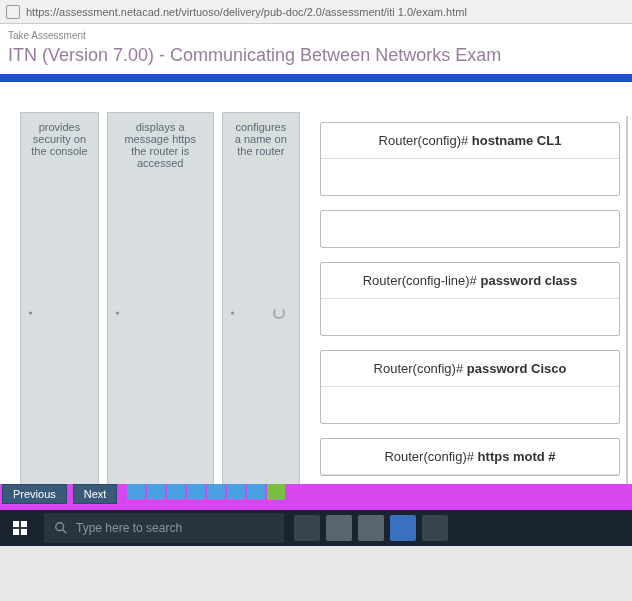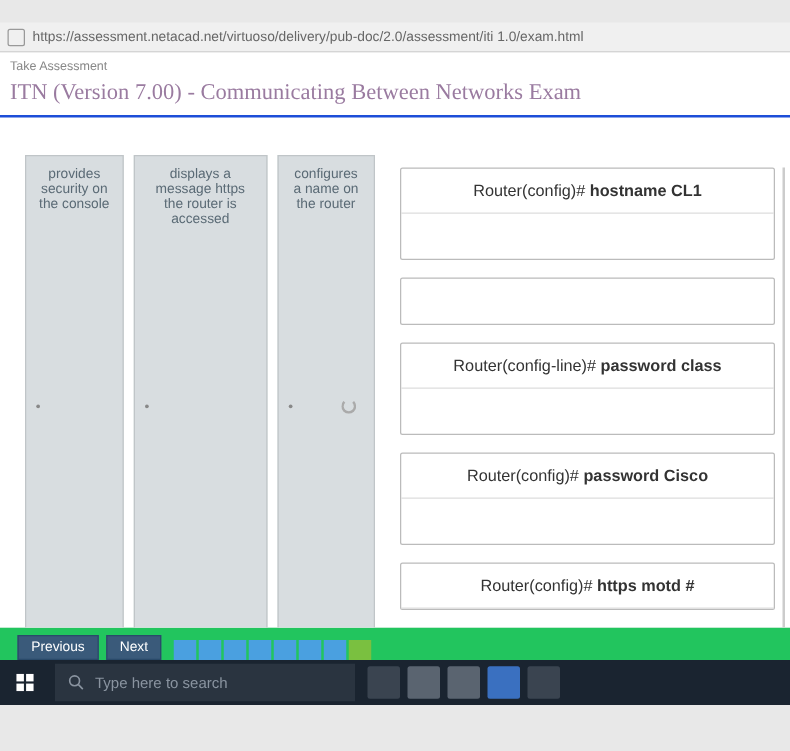--- a/index.html
+++ b/index.html
@@ -1,39 +1,39 @@
 <!DOCTYPE html>
 <html><head>
 <meta charset="utf-8">
 <style>
   * { box-sizing: border-box; margin: 0; padding: 0; }
   html, body { width: 632px; height: 601px; overflow: hidden; font-family: Arial, sans-serif; background: #e8e8e8; }
   
-  .browser-bar { height: 24px; background: #f0f0f0; border-bottom: 1px solid #ccc; display: flex; align-items: center; padding: 0 6px; font-size: 11px; color: #666; margin-top: 18px; }
+  .browser-bar { height: 24px; background: #f0f0f0; border-bottom: 1px solid #ccc; display: flex; align-items: center; padding: 0 6px; font-size: 11px; color: #666; }
   .url-icon { width: 14px; height: 14px; border: 1px solid #999; border-radius: 2px; margin-right: 6px; flex-shrink: 0; }
   .url-text { white-space: nowrap; overflow: hidden; }
   
   .page-body { background: #fff; height: 460px; overflow: hidden; position: relative; }
   .breadcrumb { font-size: 10px; color: #888; padding: 6px 8px 2px; }
-  .page-title { font-size: 18px; color: #9a7ba0; font-weight: 400; padding: 2px 8px 8px; border-bottom: 2px solid #1d4ed8; font-family: Liberation Serif, serif; }
+  .page-title { font-size: 18px; color: #9a7ba0; font-weight: 400; padding: 2px 8px 8px; border-bottom: 8px solid #1d4ed8; }
   
   .content-area { display: flex; padding: 30px 12px 8px 20px; gap: 20px; height: 440px; overflow: hidden; }
   .left-col { width: 280px; display: flex; gap: 8px; }
   .drag-item { background: #d8dde0; border: 1px solid #c0c5c8; padding: 8px 10px; font-size: 11px; color: #5a6a75; text-align: center; cursor: move; position: relative; }
   .drag-item .dot { position: absolute; left: 8px; top: 50%; width: 3px; height: 3px; background: #888; border-radius: 50%; transform: translateY(-50%); }
   .load-ring { position: absolute; right: 14px; top: 50%; width: 12px; height: 12px; border: 2px solid #aaa; border-top-color: transparent; border-radius: 50%; transform: translateY(-50%); }
   
   .right-col { flex: 1; display: flex; flex-direction: column; gap: 14px; margin-top: 10px; }
   .drop-box { border: 1px solid #bbb; border-radius: 2px; background: #fff; }
   .drop-header { padding: 10px 14px; font-size: 13px; color: #333; text-align: center; border-bottom: 1px solid #ddd; }
   .drop-header .prompt { font-weight: normal; }
   .drop-header .cmd { font-weight: bold; }
   .drop-slot { height: 36px; }
   
-  .nav-bar { height: 26px; background: #22c55e; display: flex; align-items: flex-end; padding: 0 14px; gap: 6px; }
+  .nav-bar { height: 26px; background: #d946ef; display: flex; align-items: flex-start; padding: 0 2px; gap: 6px; }
   .nav-btn { background: #3a5a7a; color: #fff; font-size: 11px; padding: 3px 10px; border: 1px solid #2a4a6a; cursor: pointer; }
   .progress-squares { display: flex; gap: 2px; margin-left: 4px; }
   .sq { width: 18px; height: 16px; background: #4aa0e0; }
   .sq.current { background: #7ac040; }
   
   .taskbar { height: 36px; background: #1a2430; display: flex; align-items: center; padding: 0; gap: 2px; }
   .start-btn { width: 40px; height: 36px; display: flex; align-items: center; justify-content: center; color: #fff; cursor: pointer; }
   .win-icon { width: 14px; height: 14px; }
   .search-box { flex: 0 0 240px; height: 30px; background: #2a3440; display: flex; align-items: center; padding: 0 10px; color: #8a94a0; font-size: 12px; gap: 8px; margin-left: 2px; }
   .search-icon-svg { width: 14px; height: 14px; }

